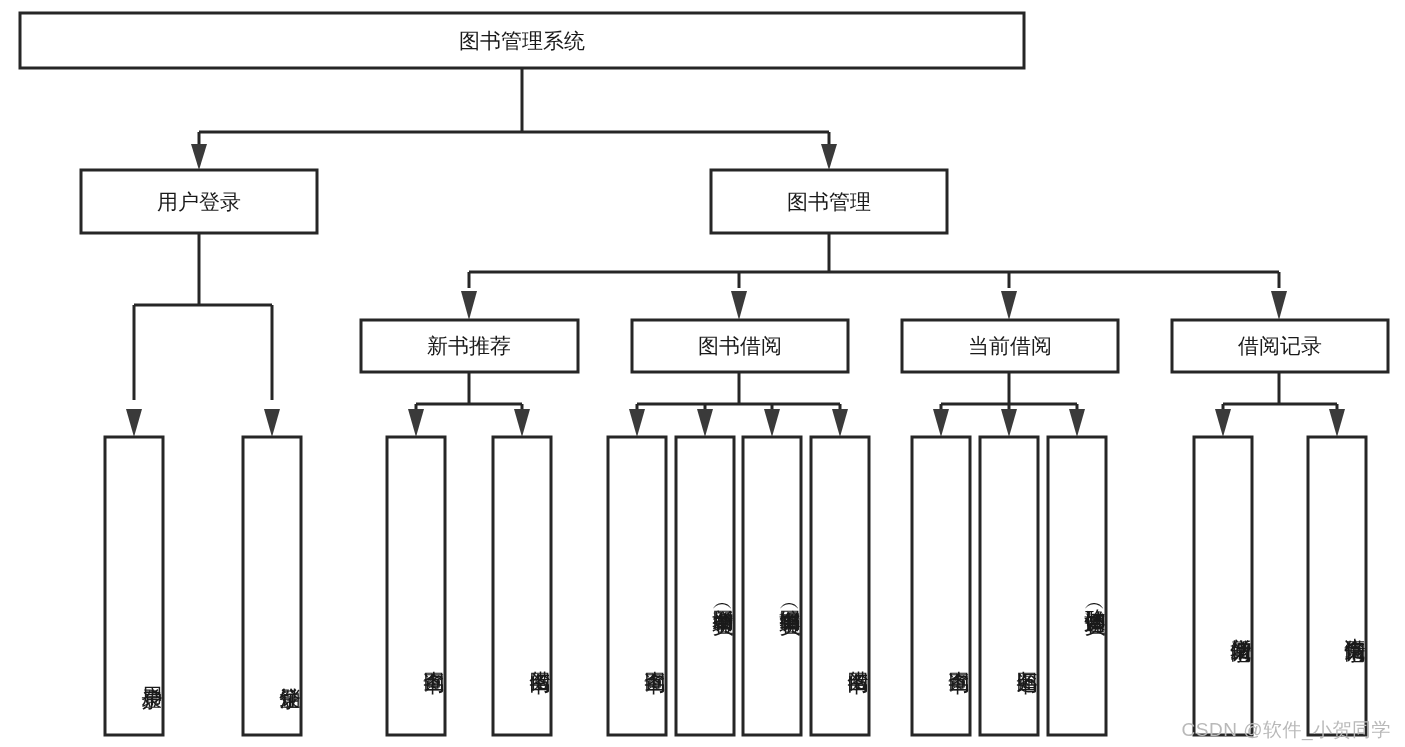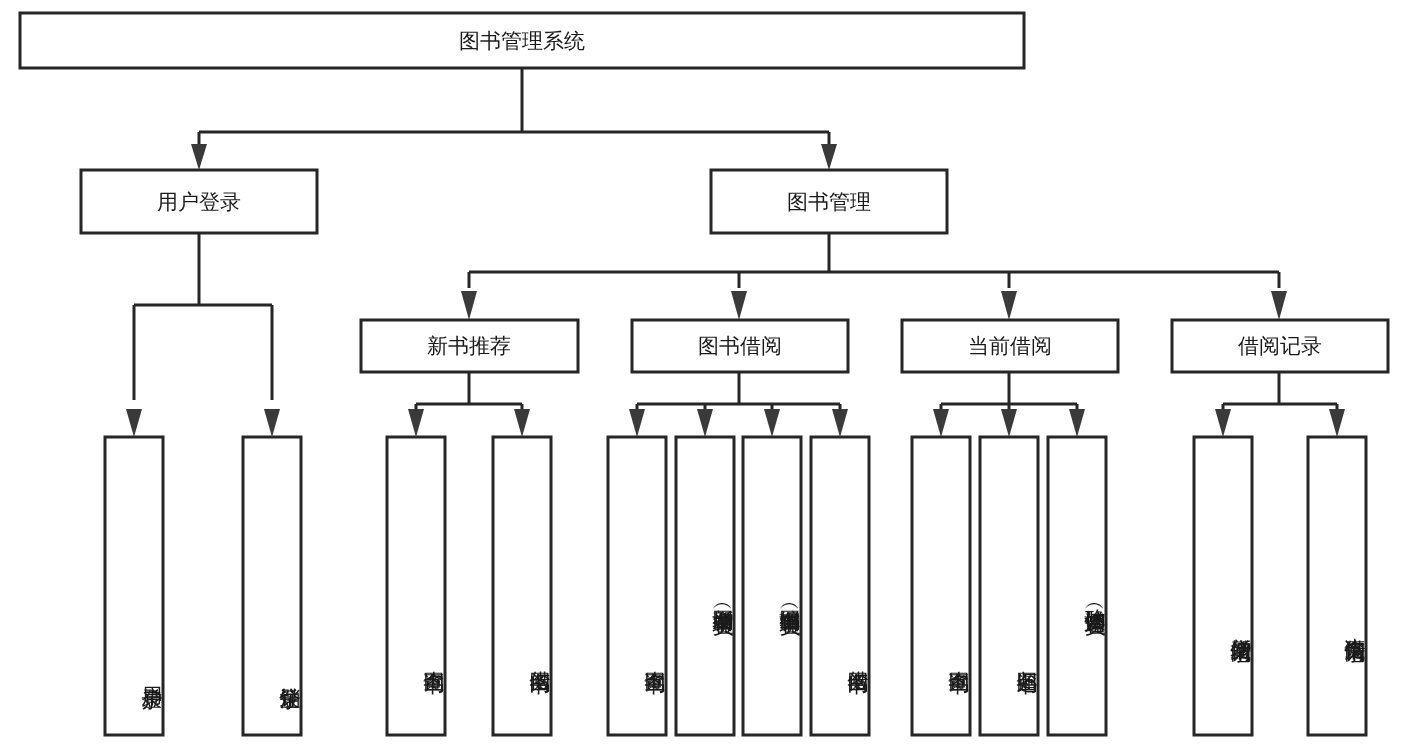--- a/index.html
+++ b/index.html
@@ -221,14 +221,15 @@
   <div class="vlabel" style="left:912px; top:437px; width:58px; height:298px; padding-top:70px;">查询图书</div>
 
   <div class="vlabel" style="left:980px; top:437px; width:58px; height:298px; padding-top:70px;">归还图书</div>
 
   <div class="vlabel" style="left:1048px; top:437px; width:58px; height:298px; padding-top:10px;">确认归还（管理员）</div>
 
   <div class="vlabel" style="left:1194px; top:437px; width:58px; height:298px; padding-top:38px;">新增借阅记录</div>
 
   <div class="vlabel" style="left:1308px; top:437px; width:58px; height:298px; padding-top:38px;">查询借阅记录</div>
 
+  <div class="watermark">CSDN @软件_小贺同学</div>
 
 </div>
 
 </body></html>

